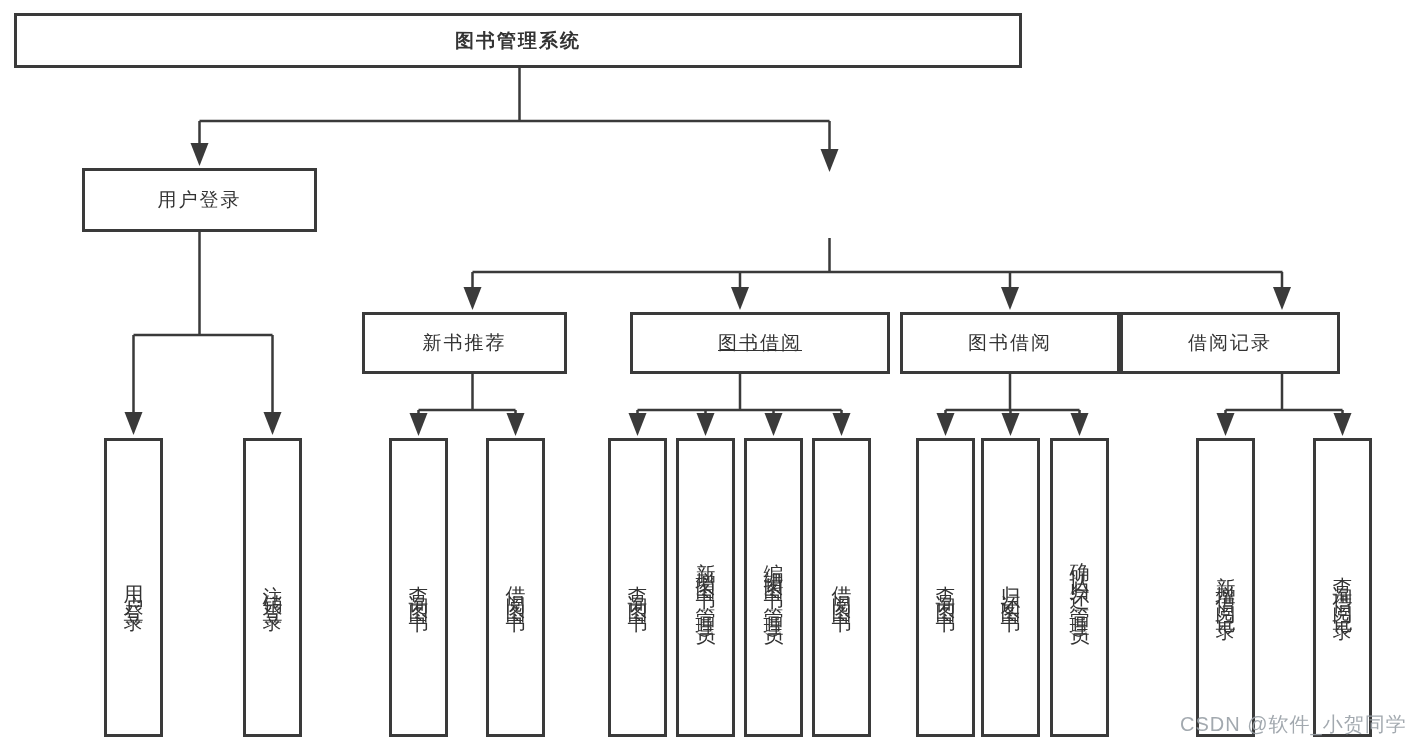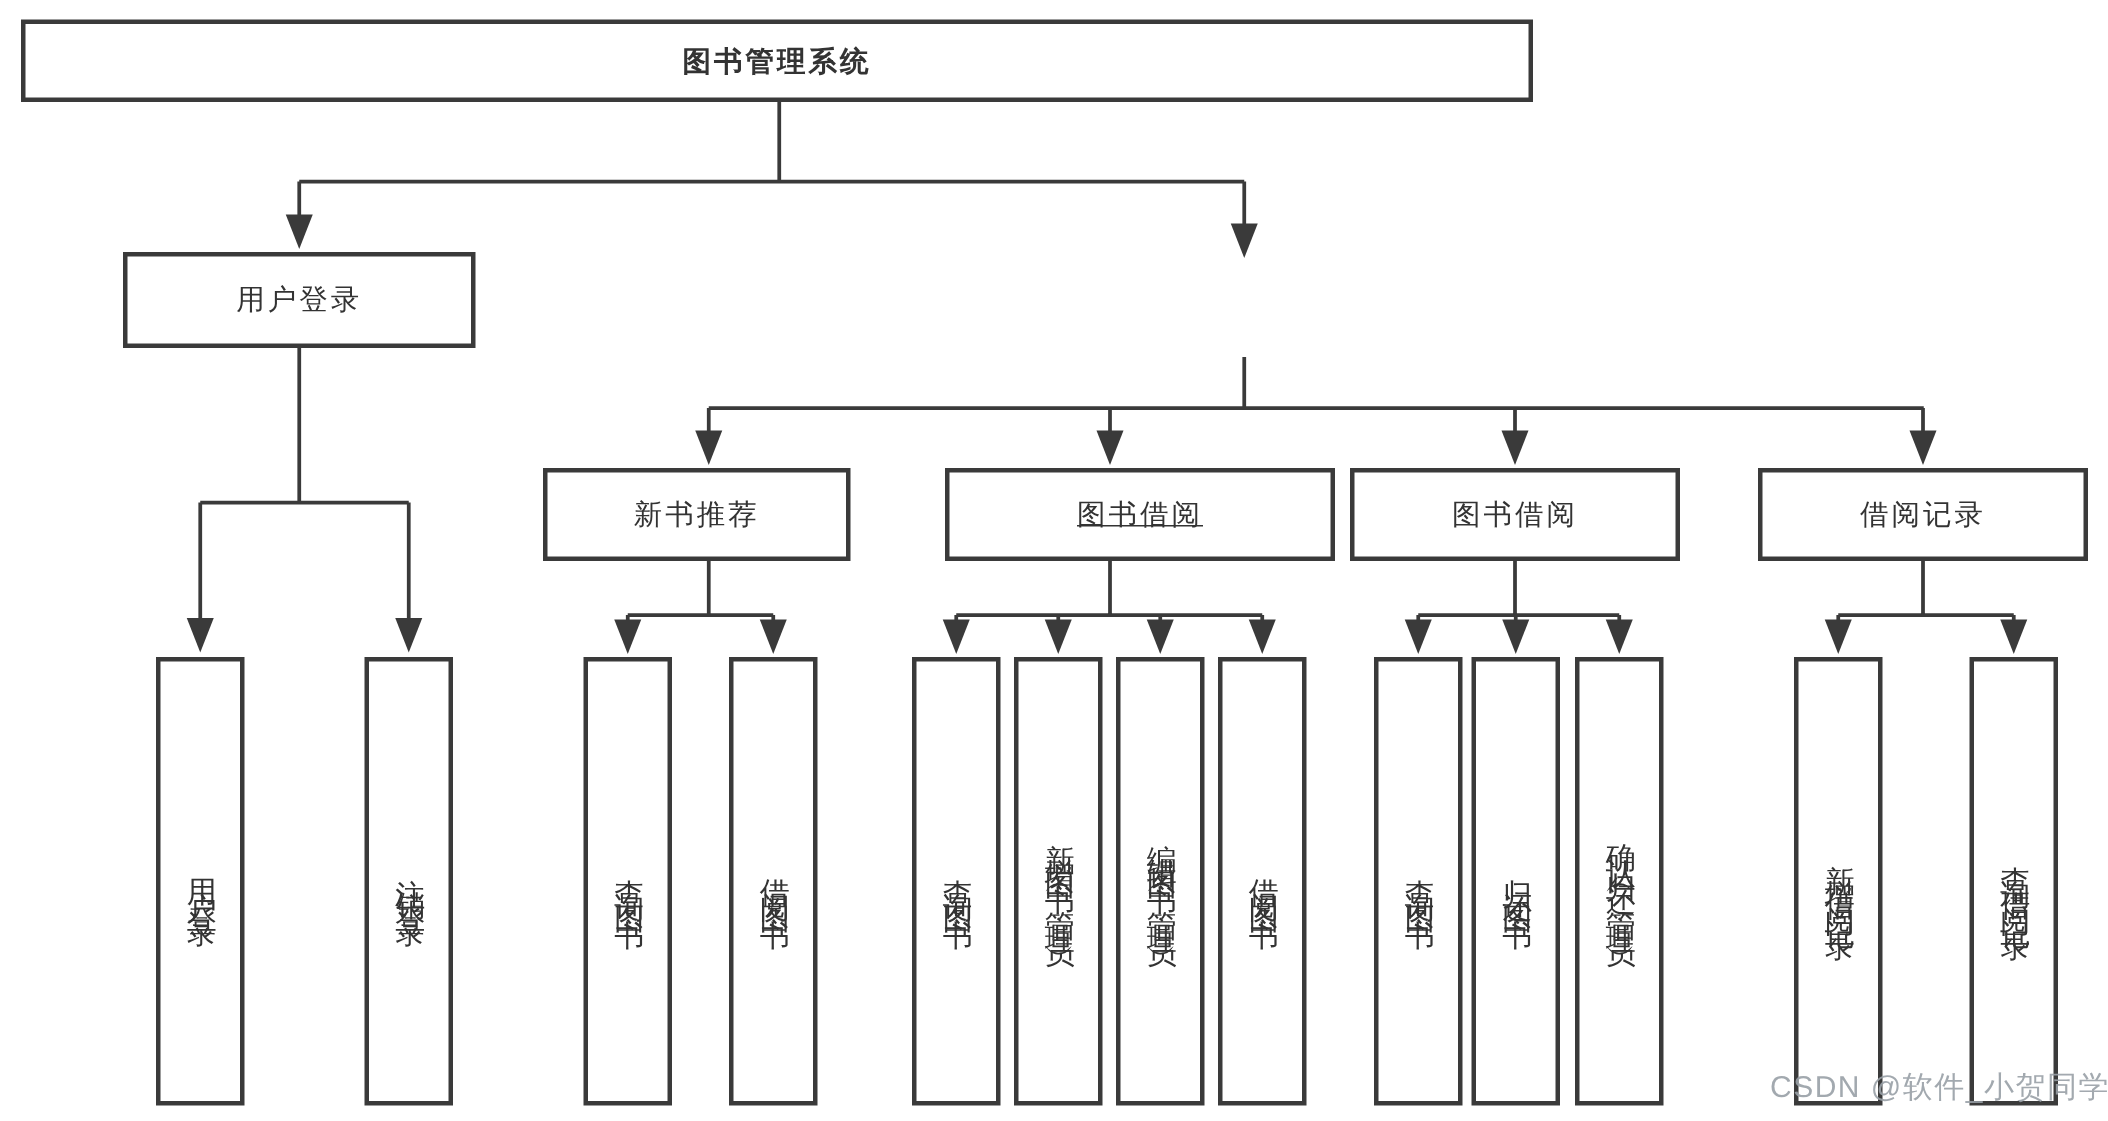--- a/index.html
+++ b/index.html
@@ -91,21 +91,21 @@
 
   <div class="box" style="left:362px;top:312px;width:205px;height:62px;">
     <span class="hlabel">新书推荐</span>
   </div>
   <div class="box" style="left:630px;top:312px;width:260px;height:62px;text-decoration:underline;">
     <span class="hlabel">图书借阅</span>
   </div>
   <div class="box" style="left:900px;top:312px;width:220px;height:62px;">
     <span class="hlabel">图书借阅</span>
   </div>
-  <div class="box" style="left:1172px;top:312px;width:220px;height:62px;">
+  <div class="box" style="left:1120px;top:312px;width:220px;height:62px;">
     <span class="hlabel">借阅记录</span>
   </div>
 
   <div class="box" style="left:104px;top:438px;width:59px;height:299px;">
     <span class="vlabel">用户登录</span>
   </div>
   <div class="box" style="left:243px;top:438px;width:59px;height:299px;">
     <span class="vlabel">注销登录</span>
   </div>
 

